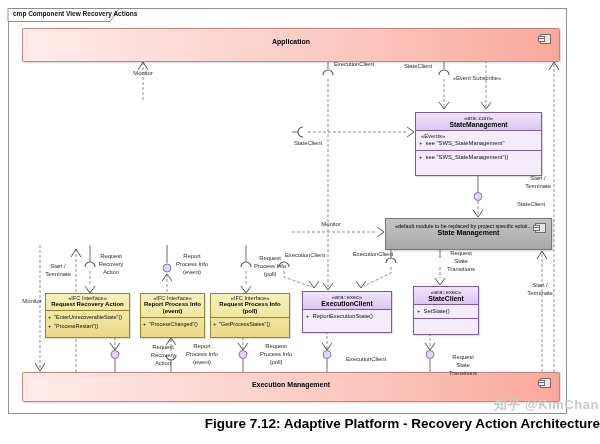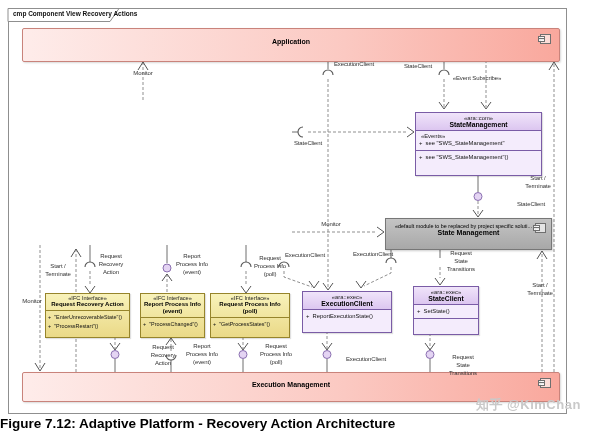--- a/index.html
+++ b/index.html
@@ -44,23 +44,23 @@
   .ifc-ops .op{font-size:5.4px;line-height:1.6;}
   
   .comp-icon{position:absolute;width:9px;height:8px;border:1px solid #6f6f6f;background:rgba(255,255,255,.6);z-index:4;}
   .comp-icon i{position:absolute;left:-3px;width:5px;height:2px;border:1px solid #6f6f6f;background:rgba(255,255,255,.85);display:block;}
   .comp-icon i:first-child{top:1px;}
   .comp-icon i:last-child{bottom:1px;}
   
   .clabel{position:absolute;font-size:6px;line-height:1.3;color:#333;text-align:center;
           white-space:pre-line;letter-spacing:-0.1px;z-index:5;}
   
-  .caption{position:absolute;left:0;top:416px;width:600px;text-align:left;font-weight:bold;
+  .caption{position:absolute;left:0;top:416px;width:600px;text-align:right;font-weight:bold;
            font-size:13.5px;color:#000;z-index:6;}
-  .watermark{position:absolute;left:476px;top:396px;font-size:13px;font-weight:bold;color:#c9c9c9;
+  .watermark{position:absolute;left:494px;top:396px;font-size:13px;font-weight:bold;color:#c9c9c9;
              letter-spacing:.5px;z-index:7;white-space:nowrap;}
 </style>
 </head>
 <body>
 
 <div id="canvas">
 
   <div class="frame"></div>
   <div class="frame-tab-label">cmp Component View Recovery Actions</div>
 

